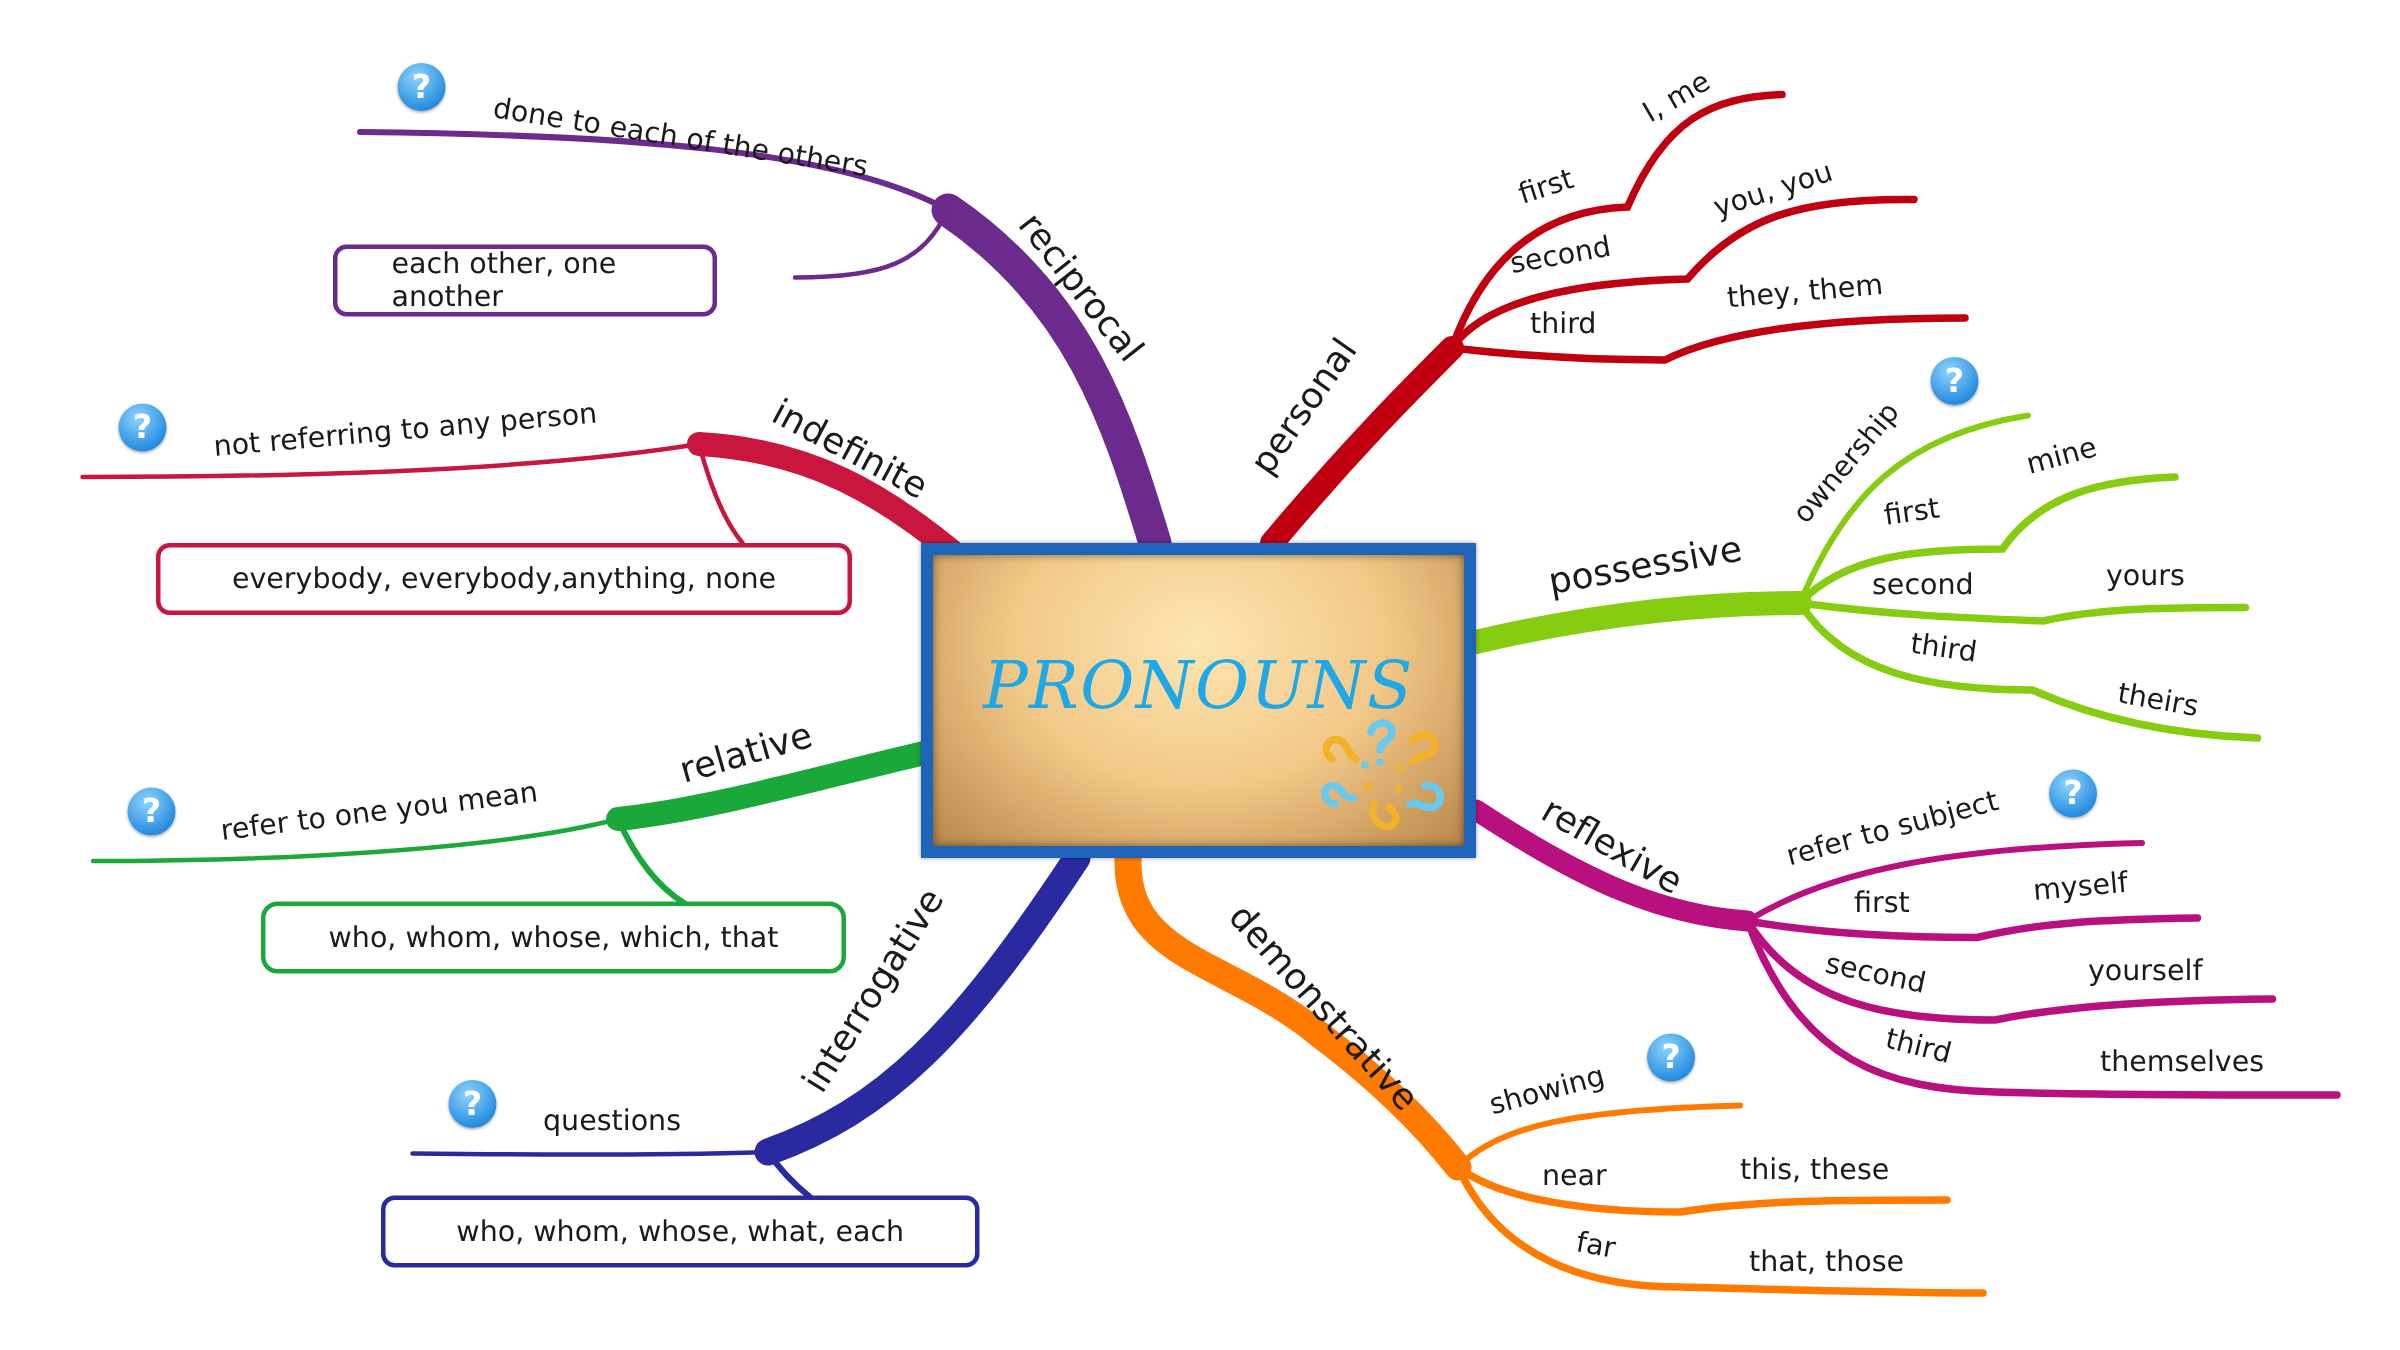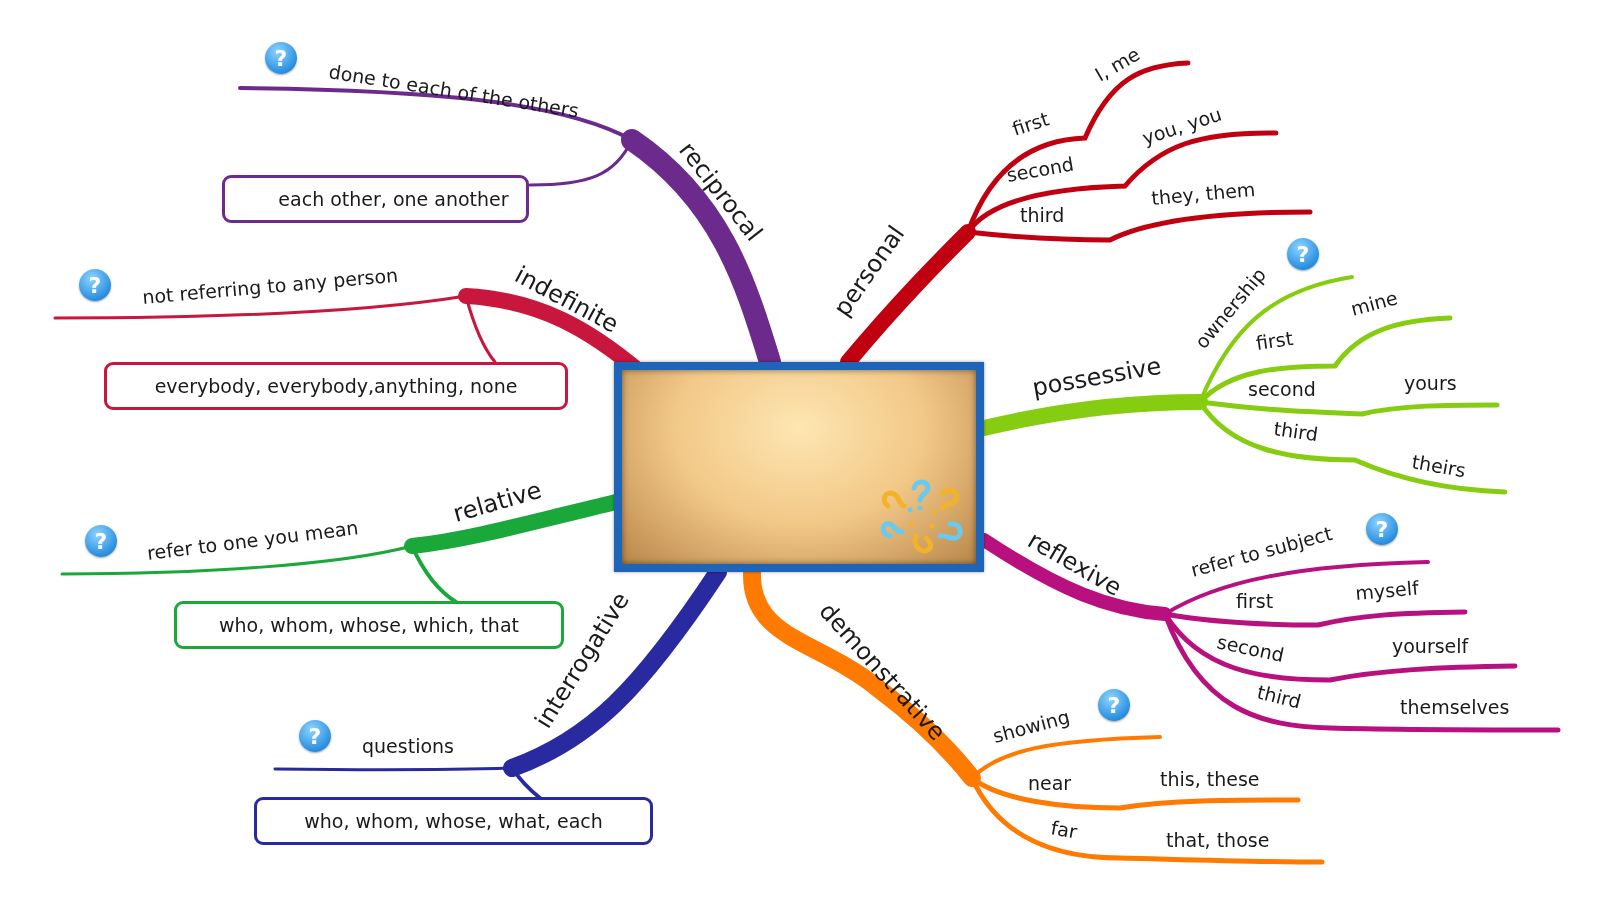--- a/index.html
+++ b/index.html
@@ -110,35 +110,36 @@
   <text class="lbl" x="1392" y="653">yourself</text>
   <text class="lbl" transform="translate(1256,698) rotate(14)">third</text>
   <text class="lbl" x="1400" y="714">themselves</text>
 
   <text class="lbl" x="1028" y="790">near</text>
   <text class="lbl" x="1160" y="786">this, these</text>
   <text class="lbl" transform="translate(1050,834) rotate(10)">far</text>
   <text class="lbl" x="1166" y="847">that, those</text>
 </svg>
 
-<div class="box" style="left:222px;top:175px;width:307px;height:48px;border-color:#6b2a8c;padding-left:36px;">each other, one another</div>
+<div class="box" style="left:222px;top:163px;width:256px;height:48px;border-color:#6b2a8c;padding-left:36px;">each other, one another</div>
 <div class="box" style="left:104px;top:362px;width:464px;height:48px;border-color:#c8163c;">everybody, everybody,anything, none</div>
-<div class="box" style="left:174px;top:601px;width:390px;height:48px;border-color:#1aa83a;">who, whom, whose, which, that</div>
+<div class="box" style="left:174px;top:601px;width:390px;height:48px;border-color:#1aa83a;border-radius:11px;">who, whom, whose, which, that</div>
 <div class="box" style="left:254px;top:797px;width:399px;height:48px;border-color:#2a2aa0;">who, whom, whose, what, each</div>
 
 <div class="q" style="left:265px;top:42px;">?</div>
 <div class="q" style="left:79px;top:269px;">?</div>
 <div class="q" style="left:85px;top:525px;">?</div>
 <div class="q" style="left:299px;top:720px;">?</div>
 <div class="q" style="left:1287px;top:238px;">?</div>
 <div class="q" style="left:1366px;top:513px;">?</div>
 <div class="q" style="left:1098px;top:689px;">?</div>
 
 <div class="center">
   <div class="center-inner">
+    <div class="title">PRONOUNS</div>
     <svg class="qmarks" viewBox="0 0 92 80">
       <g fill="none" stroke-width="5" stroke-linecap="round">
         <path d="M38 10 C40 2 52 2 52 10 C52 16 44 16 44 22" stroke="#69c9ee"></path>
         <path d="M12 28 C4 22 10 12 18 16 C24 19 22 26 28 28" stroke="#f2b22a"></path>
         <path d="M66 16 C72 8 84 14 80 22 C76 28 70 24 66 30" stroke="#f2b22a"></path>
         <path d="M14 58 C4 56 6 44 14 46 C20 48 18 54 26 54" stroke="#69c9ee"></path>
         <path d="M74 46 C84 44 88 56 80 60 C74 62 70 56 64 58" stroke="#69c9ee"></path>
         <path d="M40 58 C36 68 46 76 52 72 C58 68 52 62 50 60" stroke="#f2b22a"></path>
       </g>
       <g fill="#69c9ee">

